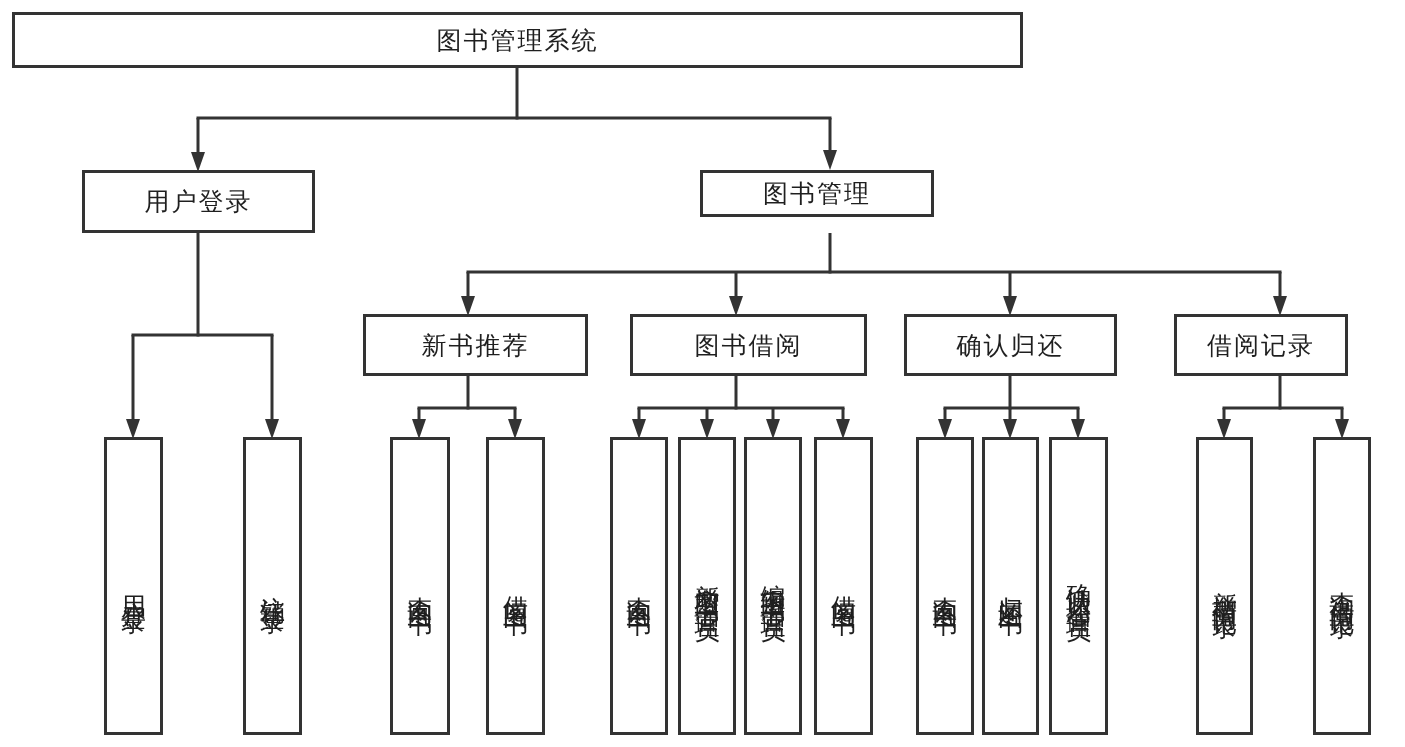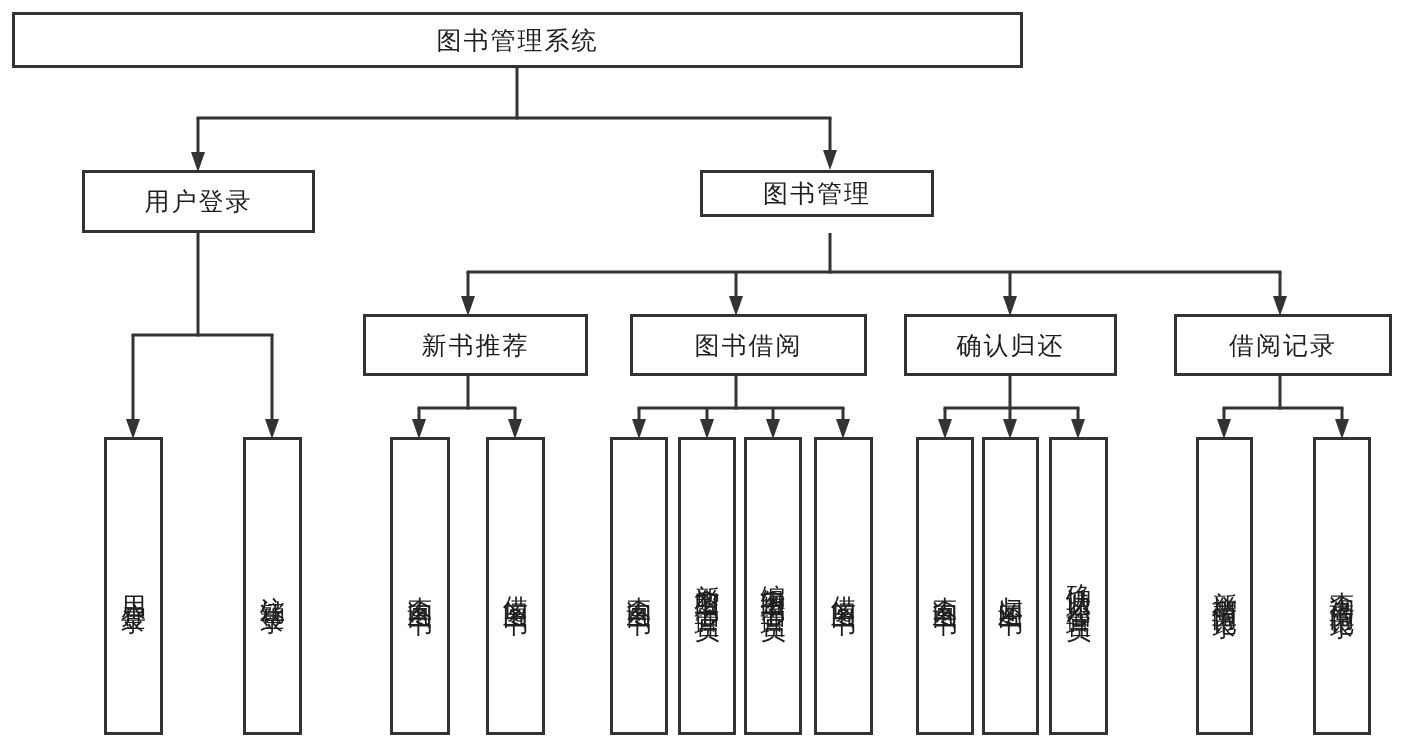--- a/index.html
+++ b/index.html
@@ -127,21 +127,21 @@
 
   <div class="node hbox" style="left:363px;top:314px;width:225px;height:62px">
     <span>新书推荐</span>
   </div>
   <div class="node hbox" style="left:630px;top:314px;width:237px;height:62px">
     <span>图书借阅</span>
   </div>
   <div class="node hbox" style="left:904px;top:314px;width:213px;height:62px">
     <span>确认归还</span>
   </div>
-  <div class="node hbox" style="left:1174px;top:314px;width:218px;height:62px">
+  <div class="node hbox" style="left:1174px;top:314px;width:174px;height:62px">
     <span>借阅记录</span>
   </div>
 
   <div class="node vbox" style="left:104px;top:437px;width:59px;height:298px">
     <span class="vtext">用户登录</span>
   </div>
   <div class="node vbox" style="left:243px;top:437px;width:59px;height:298px">
     <span class="vtext">注销登录</span>
   </div>
 

